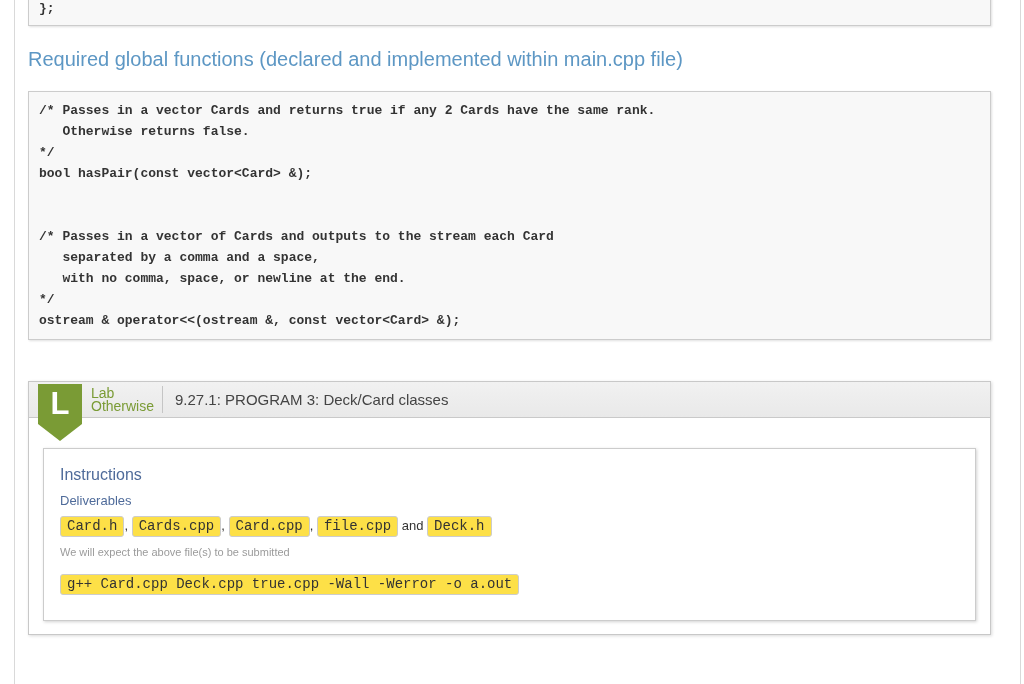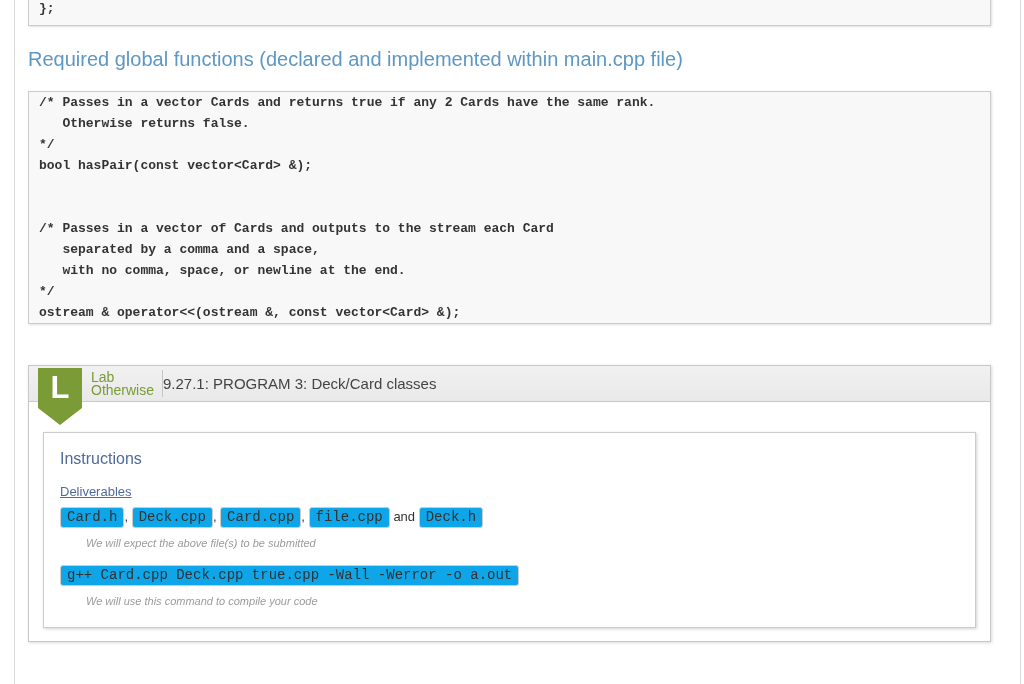--- a/index.html
+++ b/index.html
@@ -28,21 +28,21 @@
     color: #333333;
     white-space: pre;
     overflow: hidden;
   }
   .code-block.top {
     margin-top: -8px;
     padding: 7px 10px;
     line-height: 18px;
   }
   .code-block.main {
-    padding: 0 10px;
+    padding: 8px 10px;
     line-height: 21px;
     font-weight: bold;
   }
   .code-block.top { font-weight: bold; }
   
   .section-heading {
     margin: 22px 0 20px 0;
     font-size: 20px;
     font-weight: normal;
     color: #5d97c4;
@@ -83,68 +83,66 @@
     left: 62px; top: 5px;
     width: 70px;
     font-size: 14px;
     line-height: 13px;
     color: #7a9b35;
   }
   .lab-title {
     position: absolute;
     left: 133px; top: 4px; bottom: 4px; right: 8px;
     border-left: 1px solid #c5c5c5;
+    padding-left: 12px;
     display: flex;
     align-items: center;
     font-size: 15px;
     color: #444444;
     white-space: nowrap;
     overflow: hidden;
   }
   .lab-body { padding: 30px 14px 13px 14px; }
   
   .instructions-card {
     border: 1px solid #cccccc;
     box-shadow: 1px 1px 3px rgba(0,0,0,0.18);
     background: #ffffff;
     padding: 17px 16px 16px 16px;
   }
   .instructions-heading {
     font-size: 16px;
     font-weight: normal;
     color: #4f6b9a;
-    margin-bottom: 16px;
+    margin-bottom: 9px;
   }
   .field-label {
     font-size: 13px;
     color: #4f6b9a;
     margin-bottom: 8px;
-    text-decoration: underline;
   }
   .chips-row { margin-bottom: 9px; }
   .code-chip {
     display: inline-block;
     font-family: "Liberation Mono", "DejaVu Sans Mono", monospace;
     font-size: 14px;
     color: #333333;
-    background: #0ea5e9;
+    background: #fde047;
     border: 1px solid #cccccc;
     border-radius: 3px;
     padding: 1px 6px 2px 6px;
   }
   .chip-sep {
     font-size: 13px;
     color: #333333;
   }
   .helper-note {
-    font-style: italic;
     font-size: 11px;
     color: #9b9b9b;
     margin-bottom: 16px;
-    margin-left: 26px;
   }
   .helper-note.last { margin-bottom: 4px; }
 </style>
 </head>
 <body>
 
 <div class="page-column">
 
   <div class="code-block top">};</div>
 
@@ -173,27 +171,26 @@
       </div>
       <div class="lab-title">9.27.1: PROGRAM 3: Deck/Card classes</div>
     </div>
 
     <div class="lab-body">
       <div class="instructions-card">
         <h3 class="instructions-heading">Instructions</h3>
 
         <div class="field-label">Deliverables</div>
 
-        <div class="chips-row"><span class="code-chip">Card.h</span><span class="chip-sep">, </span><span class="code-chip">Deck.cpp</span><span class="chip-sep">, </span><span class="code-chip">Card.cpp</span><span class="chip-sep">, </span><span class="code-chip">file.cpp</span><span class="chip-sep"> and </span><span class="code-chip">Deck.h</span></div>
+        <div class="chips-row"><span class="code-chip">Card.h</span><span class="chip-sep">, </span><span class="code-chip">Cards.cpp</span><span class="chip-sep">, </span><span class="code-chip">Card.cpp</span><span class="chip-sep">, </span><span class="code-chip">file.cpp</span><span class="chip-sep"> and </span><span class="code-chip">Deck.h</span></div>
 
         <div class="helper-note">We will expect the above file(s) to be submitted</div>
 
 
         <div class="chips-row">
           <span class="code-chip">g++ Card.cpp Deck.cpp true.cpp -Wall -Werror -o a.out</span>
         </div>
 
-        <div class="helper-note last">We will use this command to compile your code</div>
       </div>
     </div>
   </div>
 
 </div>
 
 </body></html>

